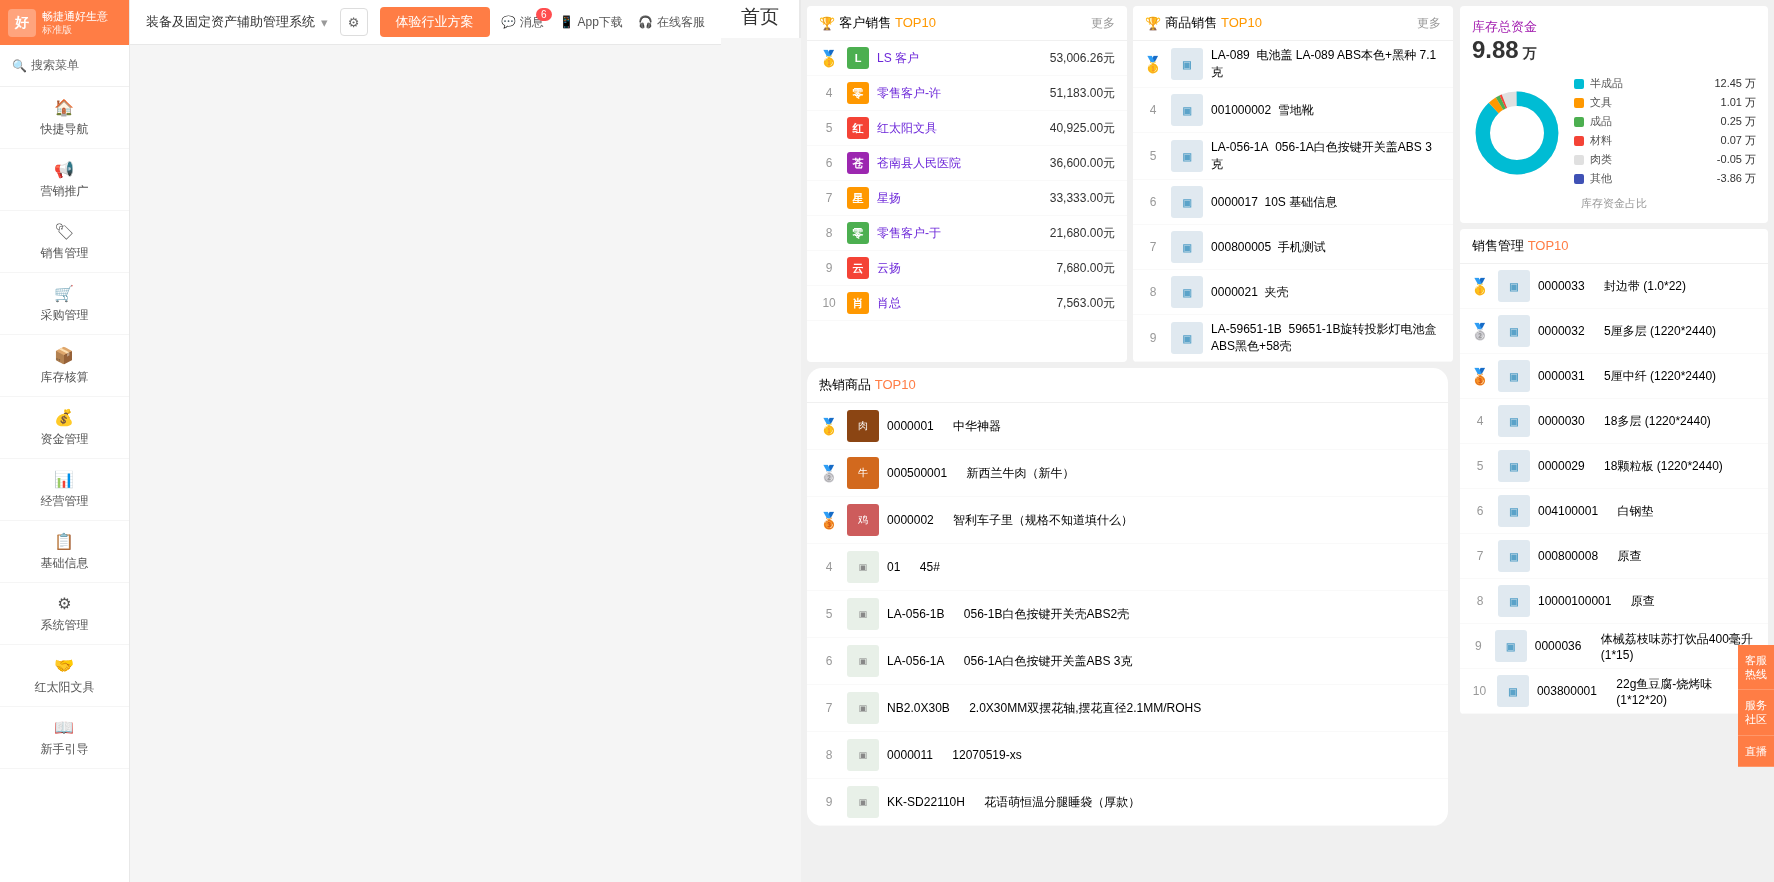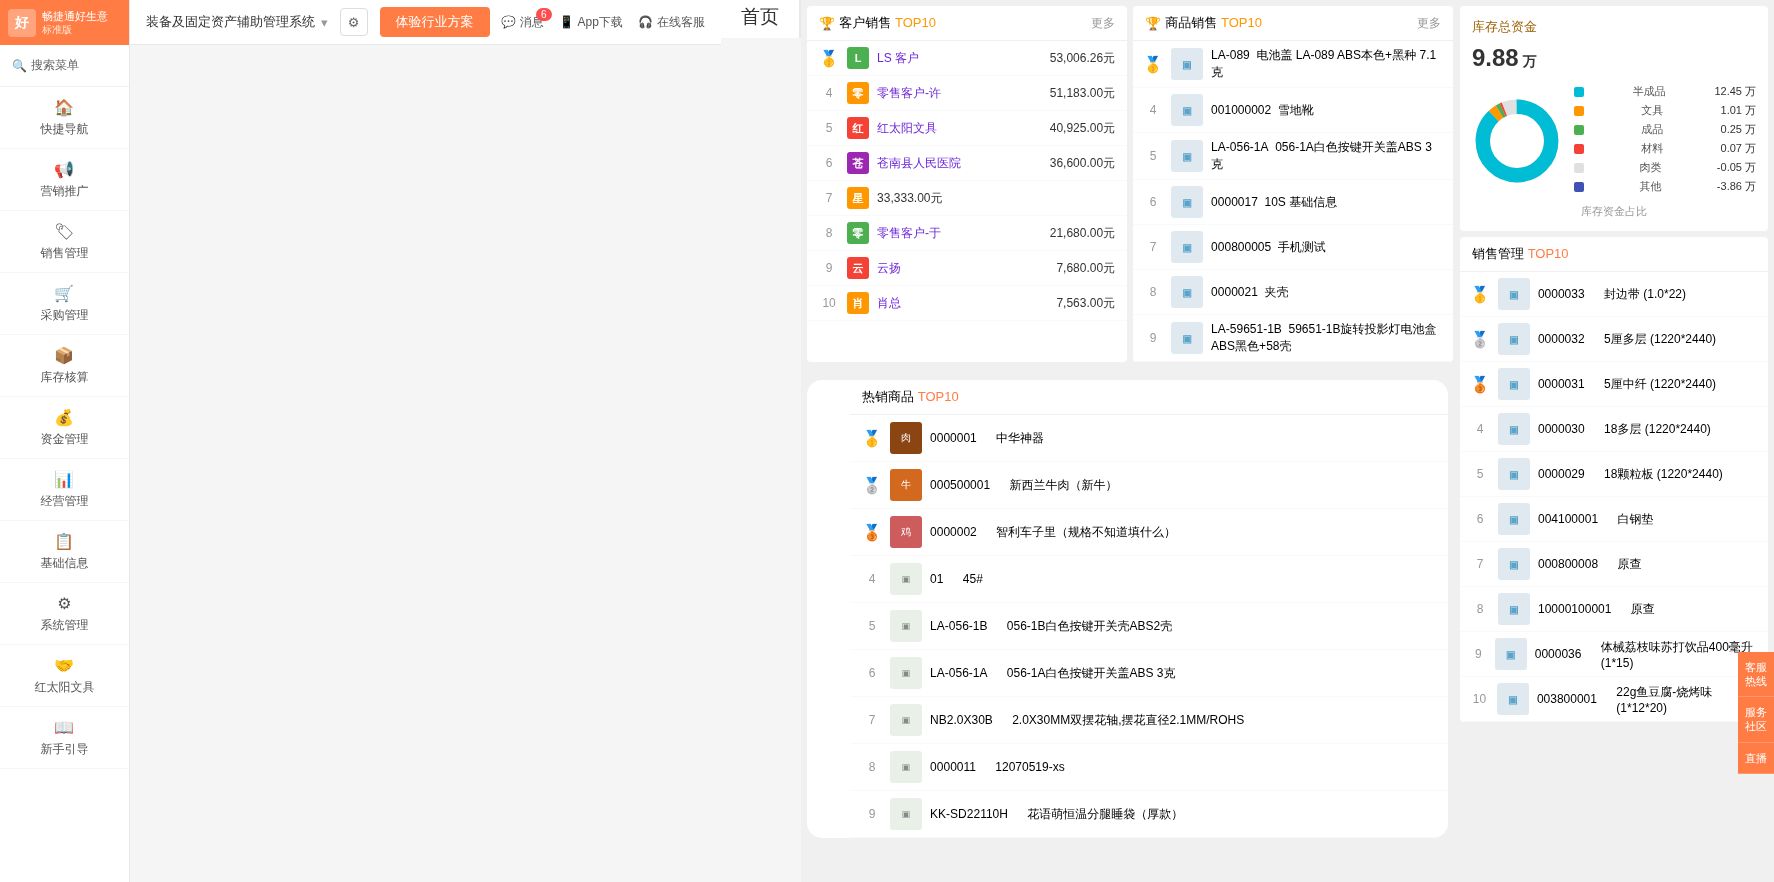--- a/index.html
+++ b/index.html
@@ -267,41 +267,41 @@
     }
 
     
     .stock-panel {
       background: #fff;
       border-radius: 4px;
       padding: 12px;
     }
     .stock-title {
       font-size: 13px;
-      color: #a16207;
-      margin-bottom: 8px;
+      color: #a21caf;
+      margin-bottom: 0;
     }
     .stock-amount {
       font-size: 24px;
       font-weight: bold;
       color: #333;
       margin-bottom: 12px;
     }
     .stock-amount .unit { font-size: 14px; margin-left: 4px; }
     .stock-chart-area {
       display: flex;
       align-items: center;
       gap: 12px;
     }
     .donut-chart {
       width: 90px;
       height: 90px;
       flex-shrink: 0;
     }
-    .legend { flex: 1; text-align: center; }
+    .legend { flex: 1; }
     .legend-item {
       display: flex;
       align-items: center;
       gap: 6px;
       font-size: 11px;
       margin-bottom: 4px;
     }
     .legend-dot {
       width: 10px;
       height: 10px;
@@ -337,22 +337,21 @@
       border-bottom: 1px solid #f9f9f9;
       gap: 8px;
       font-size: 12px;
     }
 
     
     .hot-panel {
       background: #fff;
       border-radius: 15px;
       overflow: hidden;
-      margin: 12px 6px 6px 6px;
-      padding-left: 43px;
+      margin: 0 6px 6px 6px;
     }
     .hot-title {
       padding: 8px 12px;
       font-size: 13px;
       font-weight: 500;
       border-bottom: 1px solid #f0f0f0;
     }
     .hot-title .top10 { color: #ff7d45; }
     .hot-item {
       display: flex;
@@ -376,21 +375,21 @@
     .hot-thumb-placeholder {
       background: #e8f0e8;
       color: #888;
       font-size: 9px;
     }
 
     
     .float-buttons {
       position: fixed;
       right: 0;
-      bottom: 108px;
+      bottom: 115px;
       display: flex;
       flex-direction: column;
       gap: 0;
     }
     .float-btn {
       background: #ff7d45;
       color: #fff;
       font-size: 11px;
       padding: 8px 6px;
       text-align: center;
@@ -538,20 +537,21 @@
             <div class="rank-item">
               <span class="rank-num">6</span>
               <span class="rank-badge" style="background:#9C27B0;">苍</span>
               <span class="rank-name">苍南县人民医院</span>
               <span class="rank-amount">36,600.00元</span>
             </div>
 
             <div class="rank-item">
               <span class="rank-num">7</span>
               <span class="rank-badge" style="background:#FF9800;">星</span>
+              <span class="rank-name">星扬</span>
               <span class="rank-amount">33,333.00元</span>
             </div>
 
             <div class="rank-item">
               <span class="rank-num">8</span>
               <span class="rank-badge" style="background:#4CAF50;">零</span>
               <span class="rank-name">零售客户-于</span>
               <span class="rank-amount">21,680.00元</span>
             </div>
 

